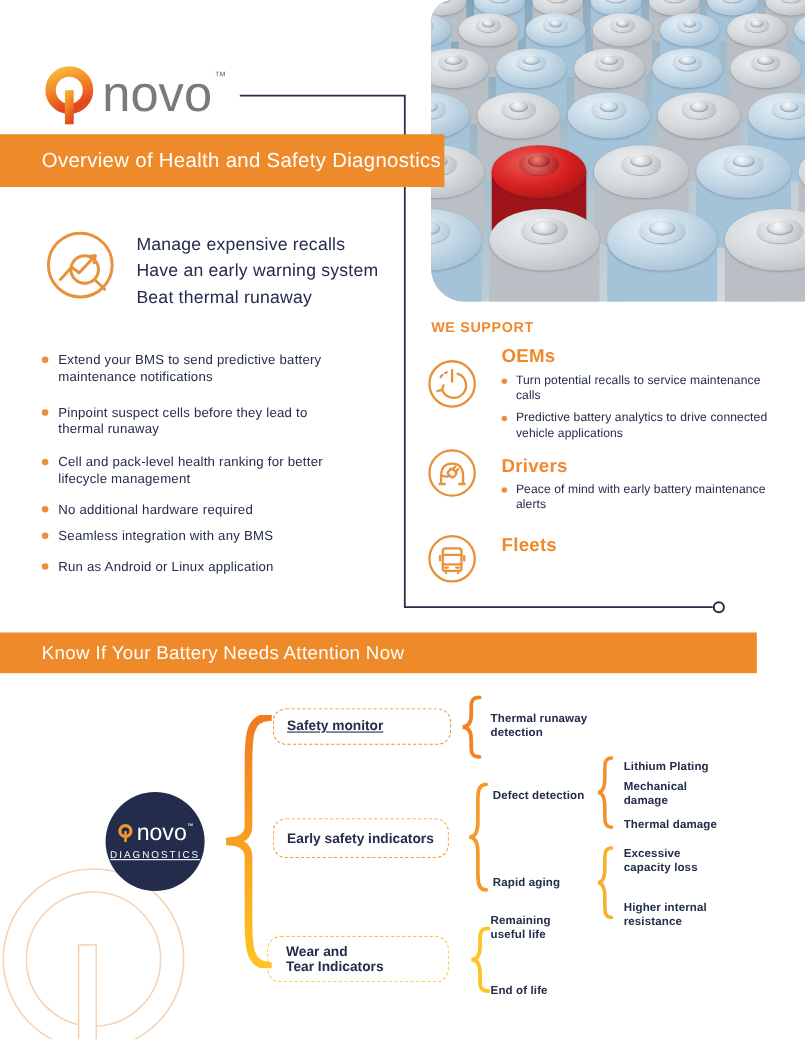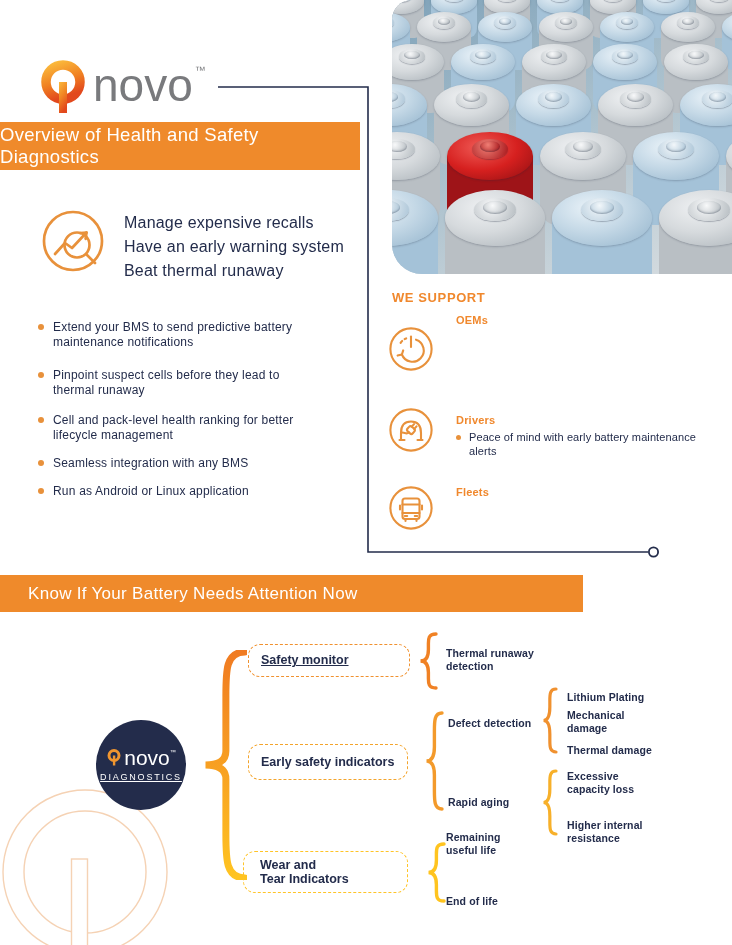--- a/index.html
+++ b/index.html
@@ -6,36 +6,36 @@
   .page{position:relative;width:732px;height:945px;overflow:hidden;background:#fff;
         font-family:"Liberation Sans", sans-serif;color:#232C4B;}
   .abs{position:absolute;}
   svg{display:block;}
   
   .logo{left:38px;top:58px;display:flex;align-items:flex-start;z-index:4;}
   .logo-novo{font-size:46px;line-height:46px;color:#797A7D;letter-spacing:0px;margin-left:5px;margin-top:4px;}
   .logo-tm{font-size:11px;color:#797A7D;margin-top:6px;margin-left:2px;}
   
   .banner{background:#EF8A2B;color:#fff;display:flex;align-items:center;z-index:3;}
-  .banner1{left:0;top:122px;width:360px;height:48px;font-size:18.5px;box-sizing:border-box;letter-spacing:.3px;}
-  .banner2{left:0;top:575px;width:583px;height:37px;font-size:17px;padding-left:28px;box-sizing:border-box;letter-spacing:.3px;}
+  .banner1{left:0;top:122px;width:404px;height:48px;font-size:18.5px;padding-left:38px;box-sizing:border-box;letter-spacing:.3px;}
+  .banner2{left:0;top:575px;width:688px;height:37px;font-size:17px;padding-left:38px;box-sizing:border-box;letter-spacing:.3px;}
   
   .photo{left:392px;top:0;width:340px;height:274px;z-index:2;overflow:hidden;
          border-radius:20px 0 0 30px;background:linear-gradient(155deg,#7fa2b9 0%,#a8bfcc 45%,#d9dee1 100%);}
   .batt,.bbody,.bcap,.bnub{position:absolute;}
   
   .f-lines{left:124px;top:211px;font-size:16px;line-height:24px;letter-spacing:.2px;}
   
   .benefits{left:38px;top:320px;width:280px;}
   .b-item{display:flex;font-size:12px;line-height:15px;letter-spacing:.2px;}
   .dot{width:6px;height:6px;border-radius:50%;background:#E8913B;margin:4px 9px 0 0;flex:0 0 6px;}
   .b-text{width:268px;}
   
   .ws-head{left:392px;top:290px;font-size:13px;font-weight:bold;color:#F0882D;letter-spacing:.6px;}
-  .grp-name{font-size:11px;font-weight:bold;color:#F0882D;letter-spacing:.2px;}
+  .grp-name{font-size:17px;font-weight:bold;color:#F0882D;letter-spacing:.2px;}
   .g-item{display:flex;font-size:11px;line-height:13.5px;margin-bottom:7px;letter-spacing:.1px;}
   .g-dot{width:5px;height:5px;border-radius:50%;background:#E8913B;margin:4px 8px 0 0;flex:0 0 5px;}
   .g-text{width:230px;}
   
   .hub{left:96px;top:720px;width:90px;height:90px;border-radius:50%;background:#232C4B;z-index:2;
        display:flex;flex-direction:column;align-items:center;justify-content:center;}
   .hub-row{display:flex;align-items:flex-start;}
   .hub-novo{color:#fff;font-size:21px;line-height:20px;margin-left:2px;}
   .hub-tm{color:#fff;font-size:6px;margin-top:1px;}
   .hub-sub{color:#fff;font-size:9px;letter-spacing:1.8px;margin-top:3px;text-decoration:underline;}
@@ -274,20 +274,24 @@
         <span class="b-text">Extend your BMS to send predictive battery maintenance notifications</span>
       </div>
     <div class="b-item" style="margin-bottom:15px;">
         <span class="dot"></span>
         <span class="b-text">Pinpoint suspect cells before they lead to thermal runaway</span>
       </div>
     <div class="b-item" style="margin-bottom:13px;">
         <span class="dot"></span>
         <span class="b-text">Cell and pack-level health ranking for better lifecycle management</span>
       </div>
+    <div class="b-item" style="margin-bottom:9px;">
+        <span class="dot"></span>
+        <span class="b-text">No additional hardware required</span>
+      </div>
     <div class="b-item" style="margin-bottom:13px;">
         <span class="dot"></span>
         <span class="b-text">Seamless integration with any BMS</span>
       </div>
     <div class="b-item">
         <span class="dot"></span>
         <span class="b-text">Run as Android or Linux application</span>
       </div>
   </div>
 
@@ -297,20 +301,30 @@
     <svg width="46" height="46" viewBox="0 0 46 46" fill="none" stroke="#E8913B" stroke-width="2.1" stroke-linecap="round">
       <circle cx="23" cy="23" r="20.6"></circle>
       <path d="M23 10.5 L23 21"></path>
       <path d="M28 13.7 A11.3 11.3 0 1 1 13.9 28.5"></path>
       <path d="M13.9 28.5 l-4.3 1.1 M13.9 28.5 l1.3 -4.1"></path>
       <path d="M12.6 16.8 A11.3 11.3 0 0 1 18.2 12.4" stroke-dasharray="2.4 3"></path>
     </svg>
   </span>
   <div class="abs" style="left:456px;top:314px;">
     <div class="grp-name">OEMs</div>
+    <div style="margin-top:6px;">
+      <div class="g-item">
+          <span class="g-dot"></span>
+          <span class="g-text">Turn potential recalls to service maintenance calls</span>
+        </div>
+      <div class="g-item">
+          <span class="g-dot"></span>
+          <span class="g-text">Predictive battery analytics to drive connected vehicle applications</span>
+        </div>
+    </div>
   </div>
 
   <span class="abs" style="left:388px;top:407px;">
     <svg width="46" height="46" viewBox="0 0 46 46" fill="none" stroke="#E8913B" stroke-width="2.1" stroke-linecap="round" stroke-linejoin="round">
       <circle cx="23" cy="23" r="20.6"></circle>
       <path d="M13 33 V26 C13 19 16.2 14.5 23 14.5 C29.8 14.5 33 19 33 26 V33"></path>
       <path d="M11.5 33 H16.5 M29.5 33 H34.5"></path>
       <g transform="rotate(42 23 23)">
         <rect x="19.5" y="20" width="7" height="6.2" rx="2"></rect>
         <path d="M21.3 20 v-3.4 M24.7 20 v-3.4"></path>

